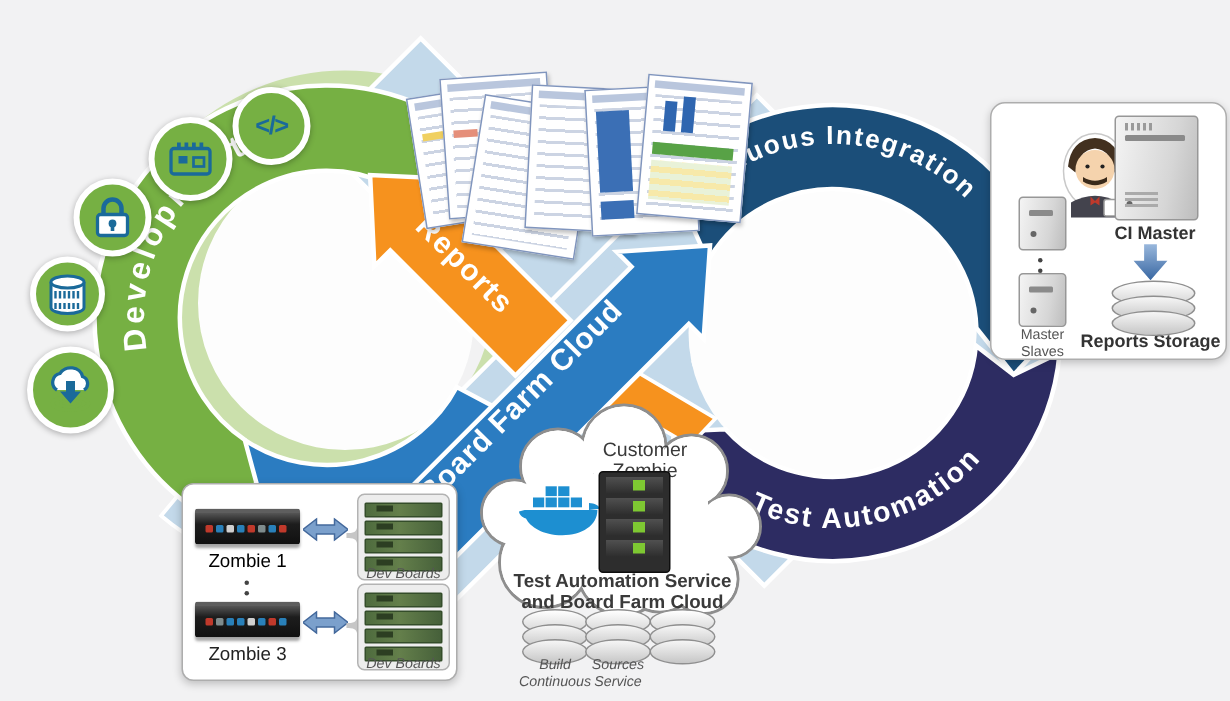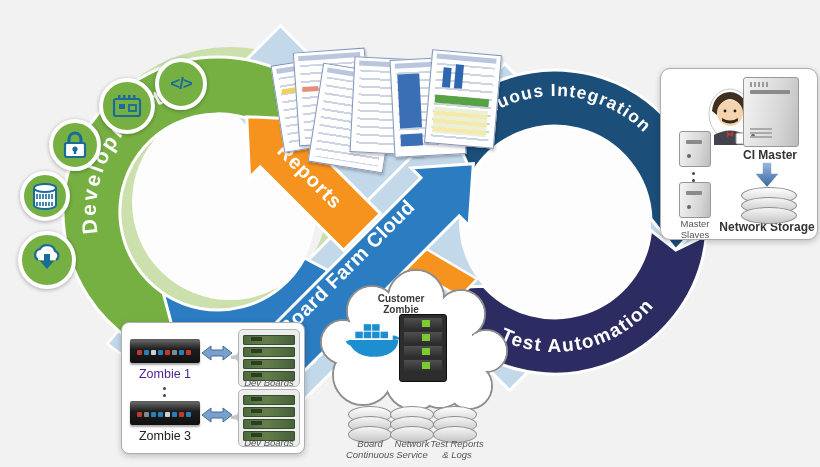--- a/index.html
+++ b/index.html
@@ -221,21 +221,21 @@
           </linearGradient>
         </defs>
       <path d="M9 1 H19 V12 H27 L14 27 L1 12 H9 Z" fill="url(#gDown)" stroke="#fff" stroke-width="1.5"></path>
     </svg>
 
     <div class="db" style="left:80px;top:118px;width:56px;">
         <i></i>
         <i></i>
         <i></i>
       </div>
-    <div class="lbl" style="left:56px;top:151px;width:100px;font-size:12px;font-weight:600;">Network Storage</div>
+    <div class="lbl" style="left:56px;top:151px;width:100px;font-size:12px;font-weight:600;">Reports Storage</div>
 
     <div class="tower" style="left:18px;top:62px;width:30px;height:34px;">
         <div class="slot" style="top:8px;"></div>
         <div class="dot"></div>
       </div>
     <div class="vdots abs" style="left:31px;top:99px;">
         <i></i>
         <i></i>
       </div>
     <div class="tower" style="left:18px;top:113px;width:30px;height:34px;">
@@ -252,21 +252,21 @@
           <i style="background:#c0392b;"></i>
           <i style="background:#2980b9;"></i>
           <i style="background:#d0d0d0;"></i>
           <i style="background:#2980b9;"></i>
           <i style="background:#c0392b;"></i>
           <i style="background:#7f8c8d;"></i>
           <i style="background:#2980b9;"></i>
           <i style="background:#c0392b;"></i>
         </div>
     </div>
-    <div class="lbl" style="left:8px;top:44px;width:70px;font-size:12.5px;color:#4c1d95;">Zombie 1</div>
+    <div class="lbl" style="left:8px;top:44px;width:70px;font-size:12.5px;color:#000000;">Zombie 1</div>
     <svg class="abs" style="left:80px;top:22px;" width="30" height="16" viewBox="0 0 30 16">
       <path d="M0 8 L9 1 V5 H21 V1 L30 8 L21 15 V11 H9 V15 Z" fill="#7ba0cc" stroke="#44699c" stroke-width="1"></path>
     </svg>
     <div class="brace" style="left:103px;top:8px;">{</div>
     <div class="boards" style="left:116px;top:6px;">
       <div class="board"></div>
         <div class="board"></div>
         <div class="board"></div>
         <div class="board"></div>
     </div>
@@ -295,21 +295,21 @@
     <div class="brace" style="left:103px;top:68px;">{</div>
     <div class="boards" style="left:116px;top:66px;">
       <div class="board"></div>
         <div class="board"></div>
         <div class="board"></div>
         <div class="board"></div>
     </div>
     <div class="lbl small" style="left:116px;top:114px;width:62px;">Dev Boards</div>
   </div>
 
-  <div class="lbl z5" style="left:359px;top:293px;width:84px;font-size:10px;font-weight:bold;color:#3a3a3a;line-height:1.1;">
+  <div class="lbl z5" style="left:388px;top:293px;width:84px;font-size:13px;font-weight:normal;color:#3a3a3a;line-height:1.1;">
     <span>Customer</span><br>
     <span>Zombie</span>
   </div>
   <svg class="abs z5" style="left:346px;top:322px;" width="56" height="38" viewBox="0 0 60 40">
     <g fill="#1d8fd1">
       <rect x="10" y="10" width="8" height="7"></rect>
         <rect x="19" y="10" width="8" height="7"></rect>
         <rect x="28" y="10" width="8" height="7"></rect>
         <rect x="37" y="10" width="8" height="7"></rect>
       <rect x="28" y="2" width="8" height="7"></rect>
@@ -317,42 +317,42 @@
       <path d="M4 19 H56 C56 30 45 37 31 37 C17 37 8 31 5 25 C2 24 0 22 0 20 Z"></path>
       <path d="M50 14 c4 0 7 2 8 4 l-8 1 Z"></path>
     </g>
   </svg>
   <div class="srv" style="left:399px;top:314px;width:46px;height:66px;">
     <i></i>
       <i></i>
       <i></i>
       <i></i>
   </div>
+  <div class="lbl z5" style="left:340px;top:380px;width:150px;font-size:12.5px;font-weight:bold;color:#3a3a3a;line-height:1.15;">
+    <span>Test Automation Service</span><br>
+    <span>and Board Farm Cloud</span>
+  </div>
 
   <div class="db" style="left:348px;top:406px;width:44px;">
       <i></i>
       <i></i>
       <i></i>
     </div>
   <div class="db" style="left:390px;top:406px;width:44px;">
       <i></i>
       <i></i>
       <i></i>
     </div>
   <div class="db" style="left:433px;top:406px;width:44px;">
       <i></i>
       <i></i>
       <i></i>
     </div>
   <div class="lbl small z5" style="left:336px;top:438px;width:68px;">
-    <span>Board</span><br>
+    <span>Build</span><br>
     <span>Continuous</span>
   </div>
   <div class="lbl small z5" style="left:382px;top:438px;width:60px;">
-    <span>Network</span><br>
+    <span>Sources</span><br>
     <span>Service</span>
   </div>
-  <div class="lbl small z5" style="left:419px;top:438px;width:76px;">
-    <span>Test Reports</span><br>
-    <span>&amp; Logs</span>
-  </div>
 
 </div>
 
 </body></html>

